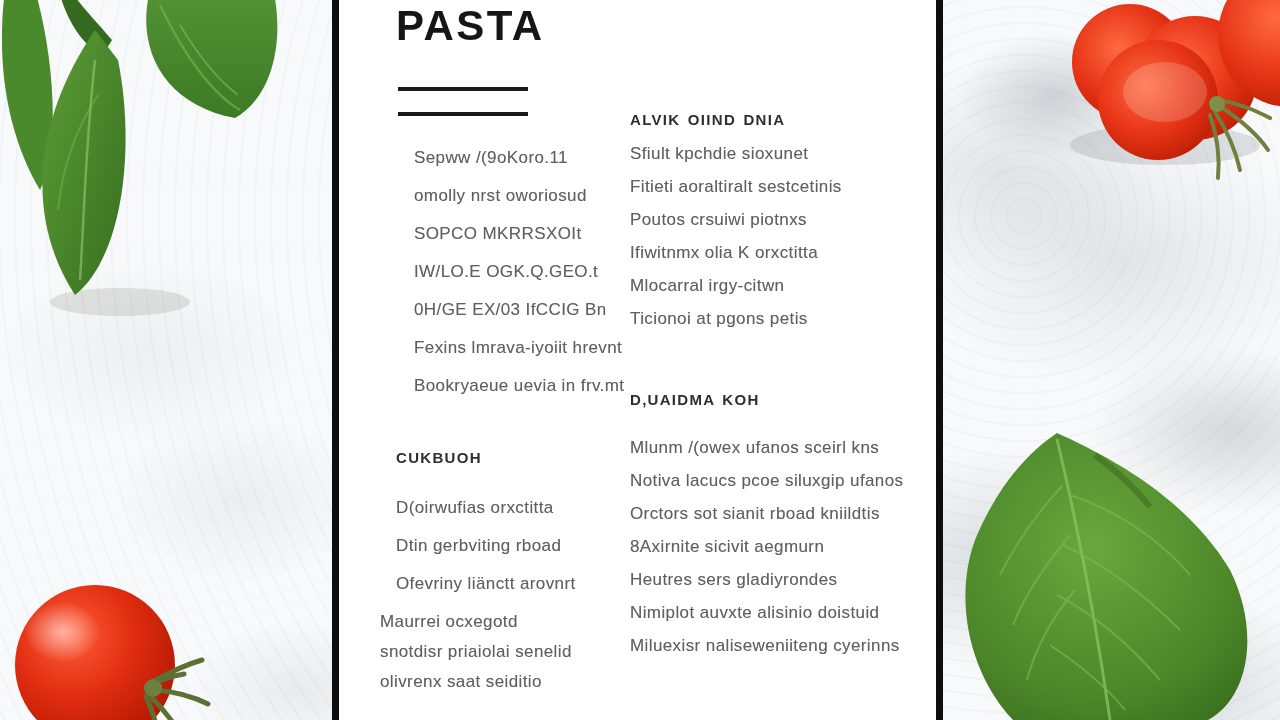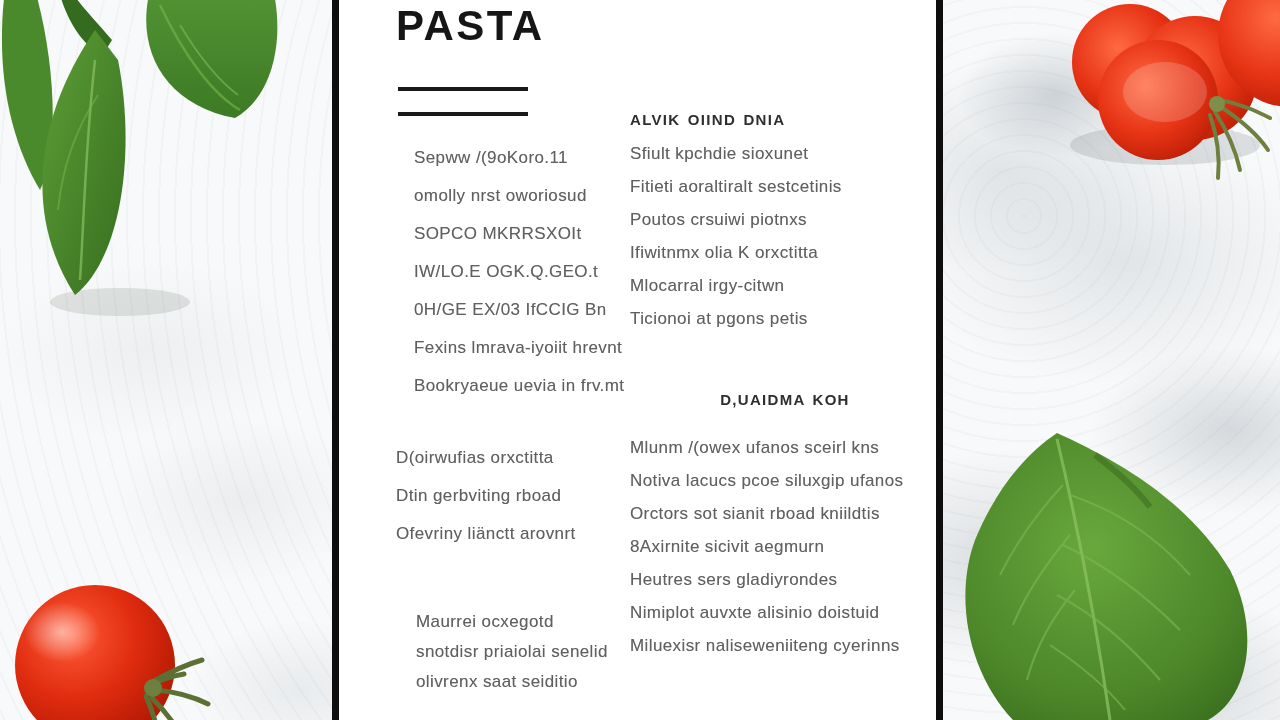--- a/index.html
+++ b/index.html
@@ -48,27 +48,27 @@
   .item{
     font-size:17px;color:#606060;letter-spacing:.4px;
     text-shadow:0 0 .6px rgba(110,110,110,.45);
     white-space:nowrap;
   }
   #sec-left-0{left:398px;top:148px;width:260px;margin-left:16px;}
   #sec-left-0 .item{height:38px;}
   #sec-left-1{left:396px;top:448px;width:260px;}
   #sec-left-1 .sec-heading{margin-bottom:30px;}
   #sec-left-1 .item{height:38px;}
-  #sec-left-2{left:416px;top:612px;width:260px;}
+  #sec-left-2{left:380px;top:612px;width:260px;}
   #sec-left-2 .item{height:30px;}
   #sec-right-0{left:630px;top:86px;width:310px;}
   #sec-right-0 .sec-heading{margin-bottom:14px;margin-top:24px;}
   #sec-right-0 .item{height:33px;}
   #sec-right-1{left:630px;top:390px;width:310px;}
-  #sec-right-1 .sec-heading{margin-bottom:28px;text-align:center;}
+  #sec-right-1 .sec-heading{margin-bottom:28px;}
   #sec-right-1 .item{height:33px;}
 </style>
 </head>
 <body>
 
 <div id="stage">
 
   <div id="marble"></div>
 
   <svg class="decor" style="left:0;top:0;" width="330" height="330" viewBox="0 0 330 330">
@@ -172,20 +172,21 @@
       <div class="section" id="sec-left-0">
         <div class="item">Sepww /(9oKoro.11</div>
         <div class="item">omolly nrst oworiosud</div>
         <div class="item">SOPCO MKRRSXOIt</div>
         <div class="item">IW/LO.E OGK.Q.GEO.t</div>
         <div class="item">0H/GE EX/03 IfCCIG Bn</div>
         <div class="item">Fexins lmrava-iyoiit hrevnt</div>
         <div class="item">Bookryaeue uevia in frv.mt</div>
       </div>
       <div class="section" id="sec-left-1">
+        <div class="sec-heading">CUKBUOH</div>
         <div class="item">D(oirwufias orxctitta</div>
         <div class="item">Dtin gerbviting rboad</div>
         <div class="item">Ofevriny liänctt arovnrt</div>
       </div>
       <div class="section" id="sec-left-2">
         <div class="item">Maurrei ocxegotd</div>
         <div class="item">snotdisr priaiolai senelid</div>
         <div class="item">olivrenx saat seiditio</div>
       </div>
       <div class="section" id="sec-right-0">

